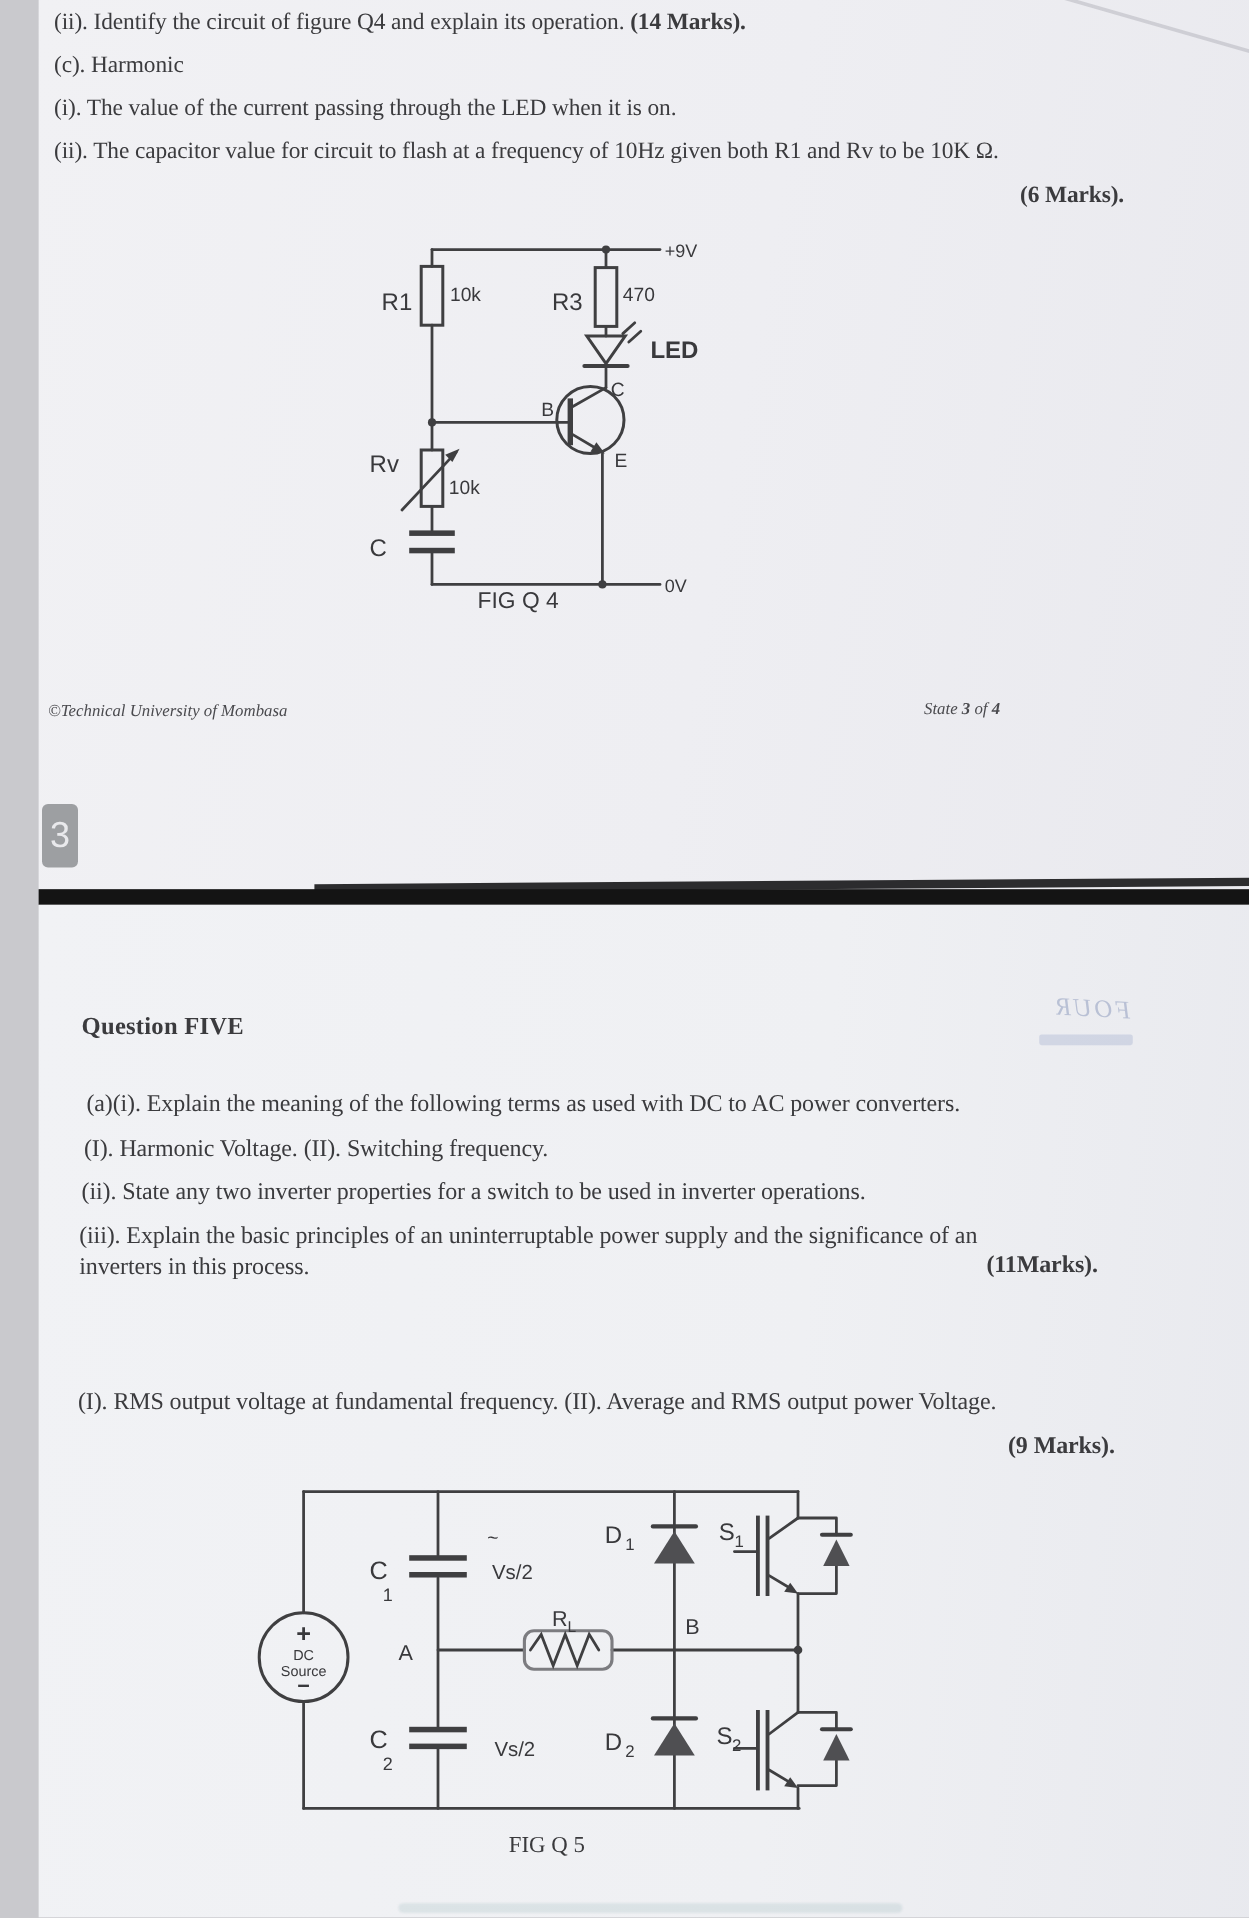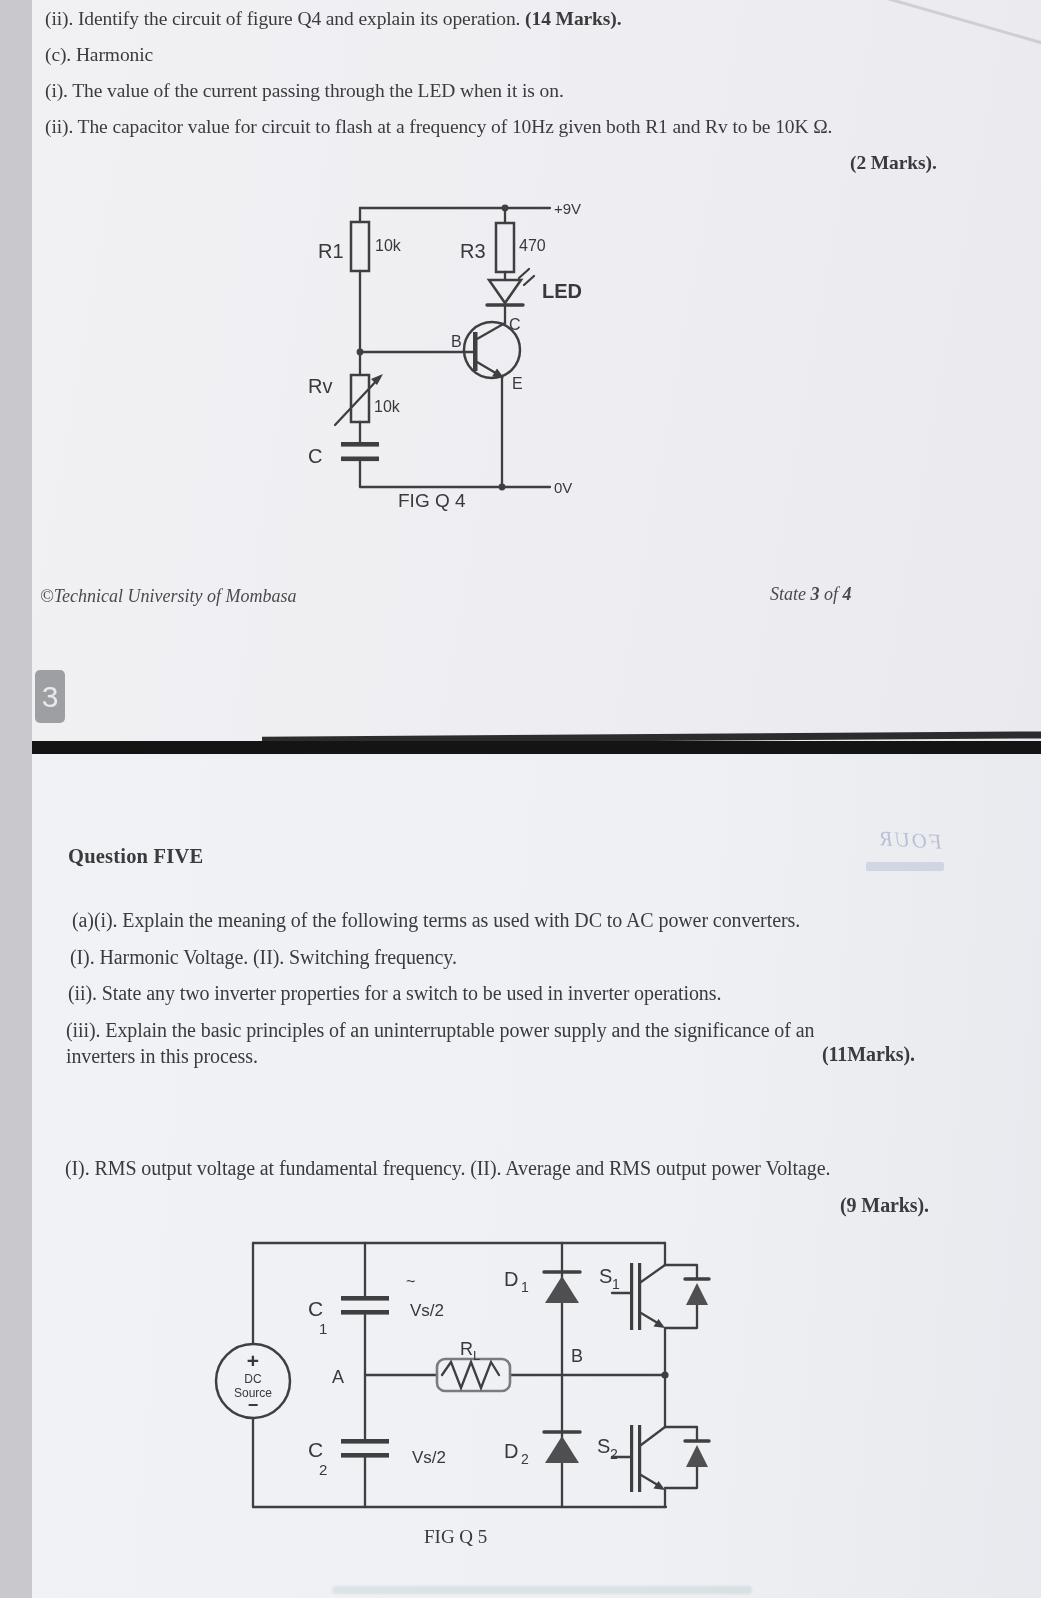--- a/index.html
+++ b/index.html
@@ -20,21 +20,21 @@
   #band{position:absolute;top:741px;left:0;width:1041px;height:13px;background:#141414;}
   #band-slant{position:absolute;top:734px;left:230px;width:811px;height:7px;background:#2c2c2e;
               transform:skewY(-.4deg);}
   #band-notch{position:absolute;top:727px;left:1018px;width:23px;height:16px;background:#3e3e42;}
   
   .t{position:absolute;white-space:nowrap;font-size:19.5px;letter-spacing:-.1px;color:#3b3b3e;}
   .p2t{font-size:20px;}
   .bold{font-weight:bold;}
   .semib{font-weight:600;}
   .heading{font-weight:bold;font-size:20.5px;letter-spacing:.2px;}
-  .footer-it{font-style:italic;font-size:18px;color:#4a4a4e;}
+  .footer-it{font-style:italic;font-size:14px;color:#4a4a4e;}
   
   #badge{position:absolute;top:670px;left:3px;width:30px;height:53px;background:#9d9fa2;
          border-radius:5px;color:#e9e9ec;font-family:"Liberation Sans",sans-serif;
          font-size:30px;display:flex;align-items:center;justify-content:center;}
   
   #bleed{position:absolute;top:828px;left:836px;width:84px;text-align:center;
          transform:scaleX(-1) rotate(-3deg);font-style:italic;font-size:21px;
          color:rgba(125,140,180,.45);letter-spacing:2px;}
   #bleed-strip{position:absolute;top:862px;left:834px;width:78px;height:9px;
                background:rgba(140,155,195,.28);border-radius:2px;}
@@ -58,21 +58,21 @@
   <div class="page" id="page1">
     <div class="crease-tr"></div>
     <div class="edge-shade"></div>
 
     <div class="t" style="top:8px;left:13px">
       <span>(ii). Identify the circuit of figure Q4 and explain its operation.</span><span class="bold"> (14 Marks).</span>
     </div>
     <div class="t" style="top:44px;left:13px">(c). Harmonic</div>
     <div class="t" style="top:80px;left:13px">(i). The value of the current passing through the LED when it is on.</div>
     <div class="t" style="top:116px;left:13px">(ii). The capacitor value for circuit to flash at a frequency of 10Hz given both R1 and Rv to be 10K Ω.</div>
-    <div class="t semib" style="top:152px;left:818px">(2 Marks).</div>
+    <div class="t semib" style="top:152px;left:818px">(6 Marks).</div>
 
     <svg style="left:260px;top:190px" width="320" height="335" viewBox="0 0 320 335">
       <g>
         <path class="wire" d="M68,18 H258"></path>
         <path class="wire" d="M68,18 V32 M68,81 V185 M68,232 V252 M68,271 V297"></path>
         <path class="wire" d="M68,162 H181"></path>
         <path class="wire" d="M68,297 H258"></path>
         <path class="wire" d="M213,18 V33 M213,82 V90 M213,117 V133"></path>
         <path class="wire" d="M210,188 V297"></path>
       </g>

